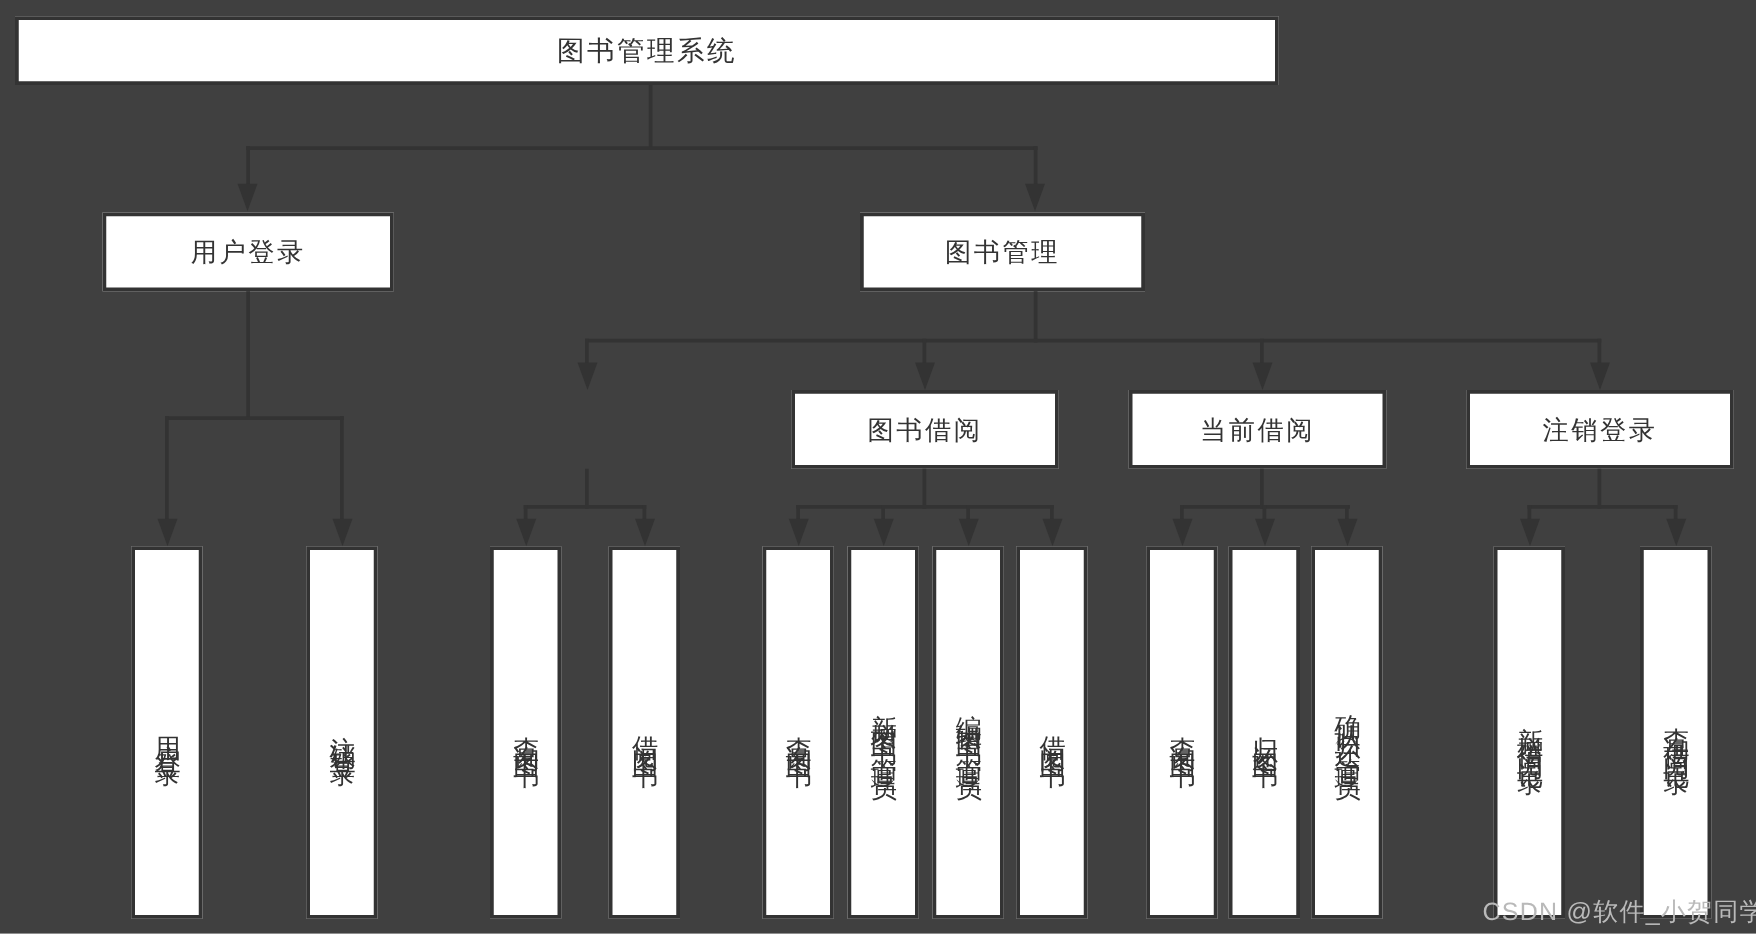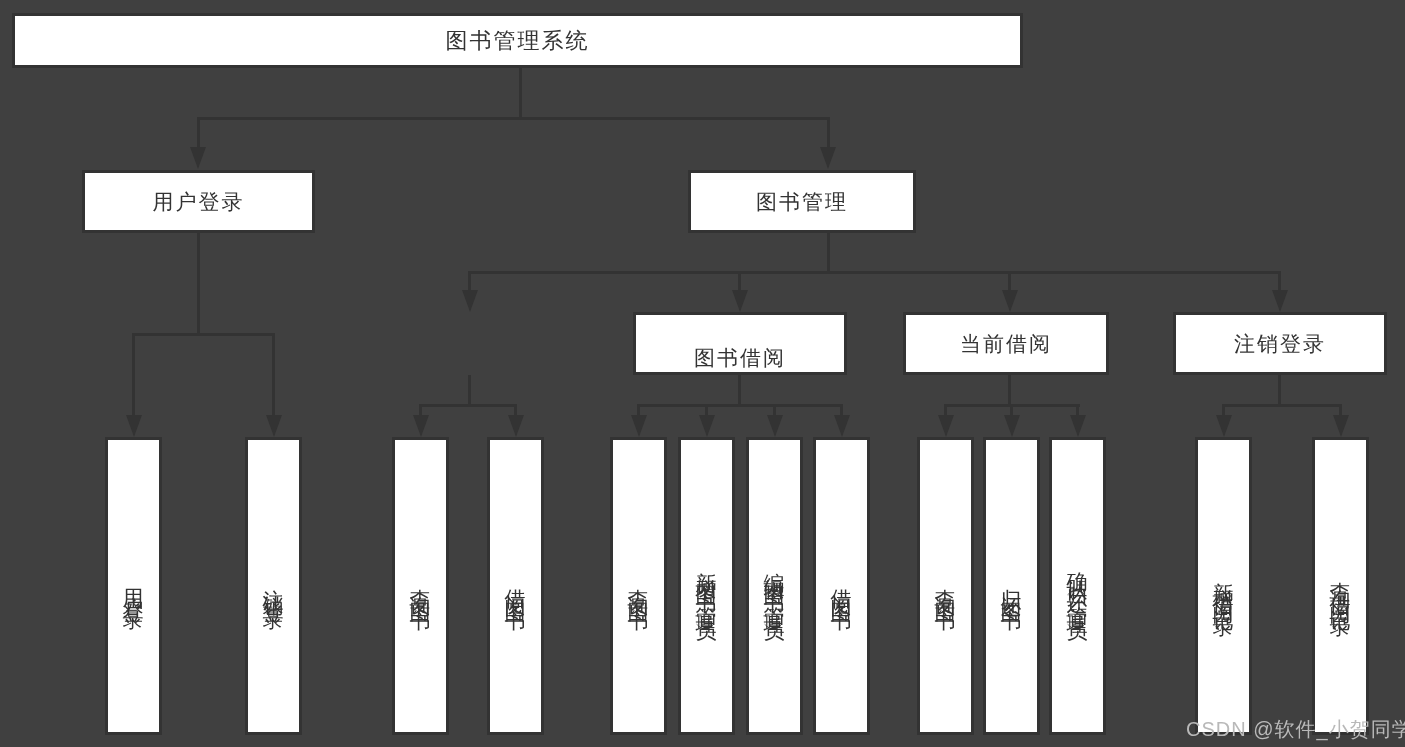--- a/index.html
+++ b/index.html
@@ -107,21 +107,21 @@
   <div class="line hline" style="left:468px; top:271px; width:813px;"></div>
   <div class="line vline" style="left:468px; top:271px; height:22px;"></div>
   <div class="arrow-down" style="left:462px; top:290px;"></div>
   <div class="line vline" style="left:738px; top:271px; height:22px;"></div>
   <div class="arrow-down" style="left:732px; top:290px;"></div>
   <div class="line vline" style="left:1008px; top:271px; height:22px;"></div>
   <div class="arrow-down" style="left:1002px; top:290px;"></div>
   <div class="line vline" style="left:1278px; top:271px; height:22px;"></div>
   <div class="arrow-down" style="left:1272px; top:290px;"></div>
 
-  <div class="hbox" style="left:633px; top:312px; width:214px; height:63px;align-items:flex-end;">
+  <div class="hbox" style="left:633px; top:312px; width:214px; height:63px;">
     <span>图书借阅</span>
   </div>
   <div class="hbox" style="left:903px; top:312px; width:206px; height:63px;">
     <span>当前借阅</span>
   </div>
   <div class="hbox" style="left:1173px; top:312px; width:214px; height:63px;">
     <span>注销登录</span>
   </div>
 
   <div class="line vline" style="left:468px; top:375px; height:32px;"></div>

